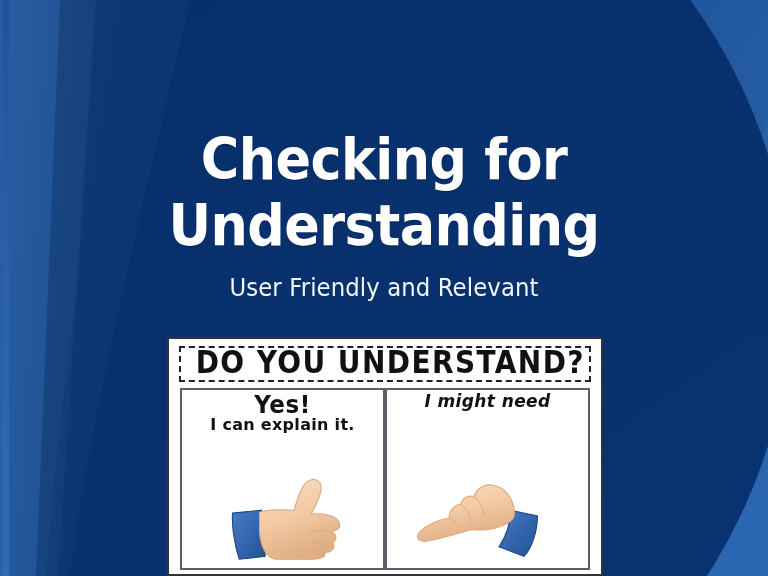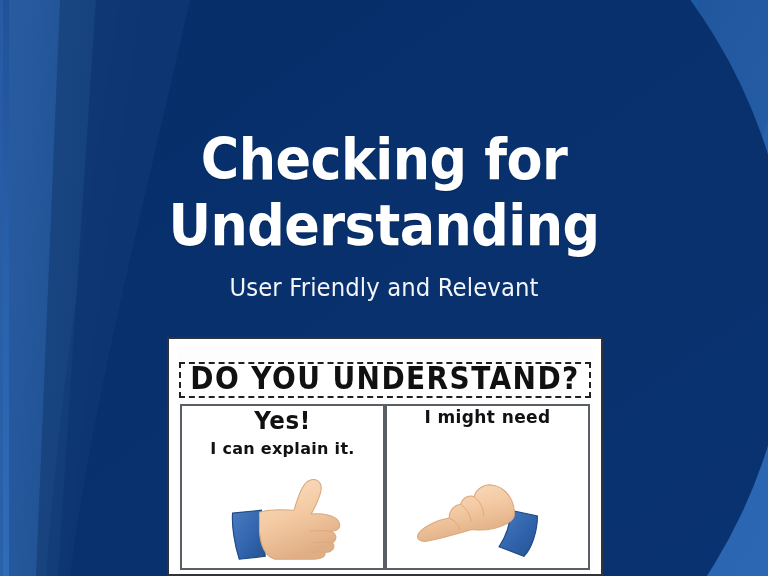--- a/index.html
+++ b/index.html
@@ -79,23 +79,23 @@
   .poster-inner {
     width: 100%;
     height: 100%;
     background: #fdfdfd;
     box-sizing: border-box;
     display: flex;
     flex-direction: column;
   }
   .poster-header {
     border: 2px dashed #202020;
-    margin: 16px 2px 6px 2px;
+    margin: 0 2px 6px 2px;
     padding: 1px 4px 3px 4px;
-    text-align: center;
+    text-align: right;
     box-sizing: border-box;
     background: #ffffff;
   }
   .poster-header-text {
     font-family: "DejaVu Sans", sans-serif;
     font-size: 28px;
     font-weight: 700;
     color: #111111;
     letter-spacing: 1.4px;
     line-height: 1.0;
@@ -128,22 +128,22 @@
     z-index: 2;
   }
   .panel-line {
     font-family: "DejaVu Sans", sans-serif;
     color: #111111;
     font-weight: 700;
     line-height: 1.02;
     white-space: nowrap;
   }
   .panel-left .line1 { font-size: 23px; letter-spacing: 0.5px; transform: scaleY(1.1); display:inline-block; }
-  .panel-left .line2 { font-size: 16px; letter-spacing: 0.3px; margin-top: 9px; }
-  .panel-right .line1 { font-size: 17px; letter-spacing: 0.4px; }
+  .panel-left .line2 { font-size: 16px; letter-spacing: 0.3px; margin-top: 1px; }
+  .panel-right .line1 { font-size: 17px; letter-spacing: 0.4px; font-style: italic; }
   .panel-right .line2 { font-size: 17px; letter-spacing: 0.4px; margin-top: -1px; }
 
   .hand {
     position: absolute;
     bottom: 4px;
     left: 0;
     width: 100%;
     height: 96px;
   }
   .hand svg { display: block; width: 100%; height: 100%; }

